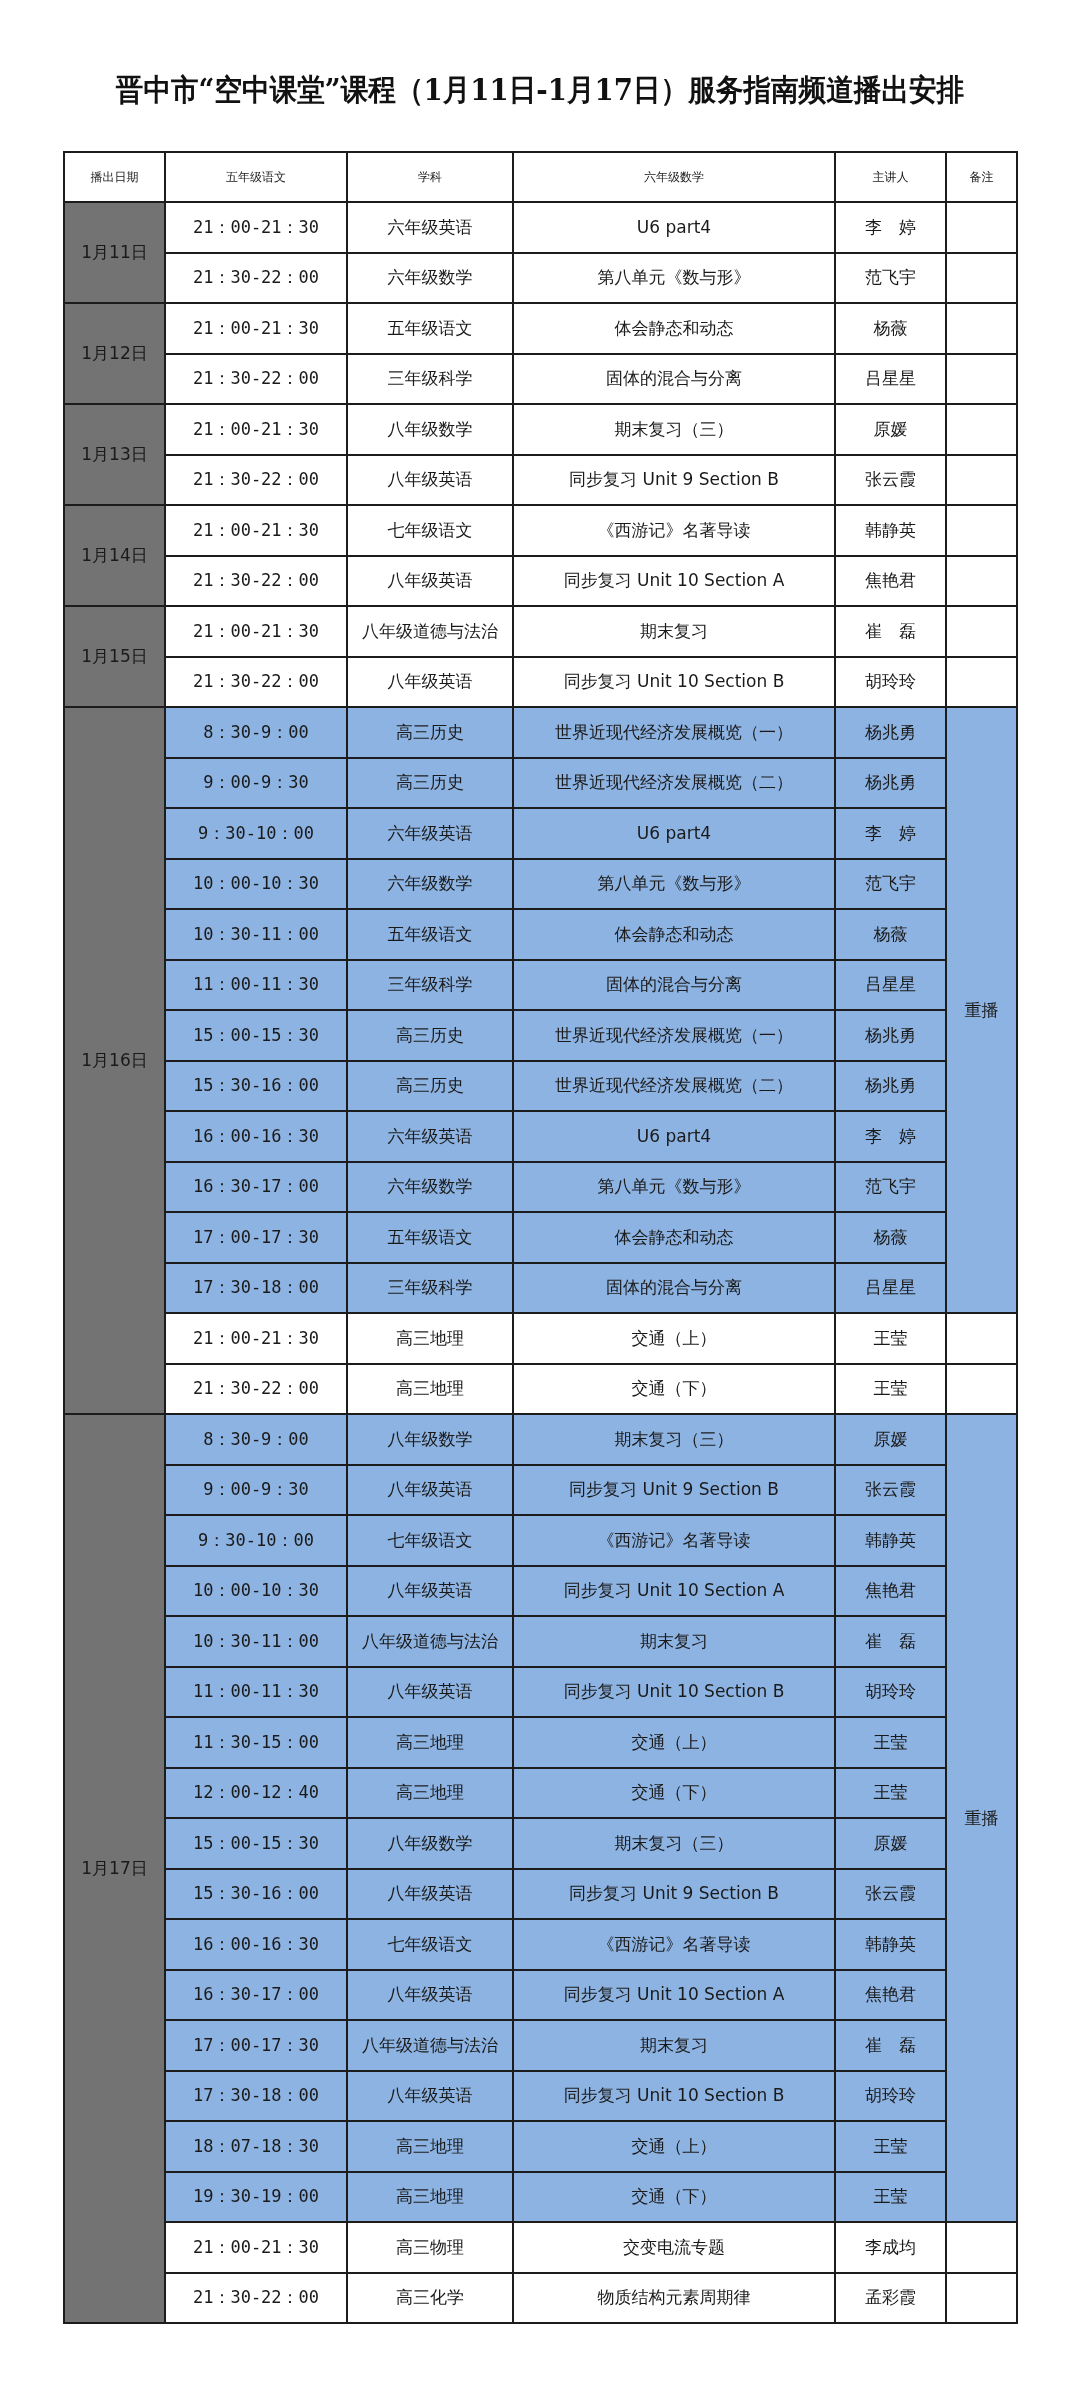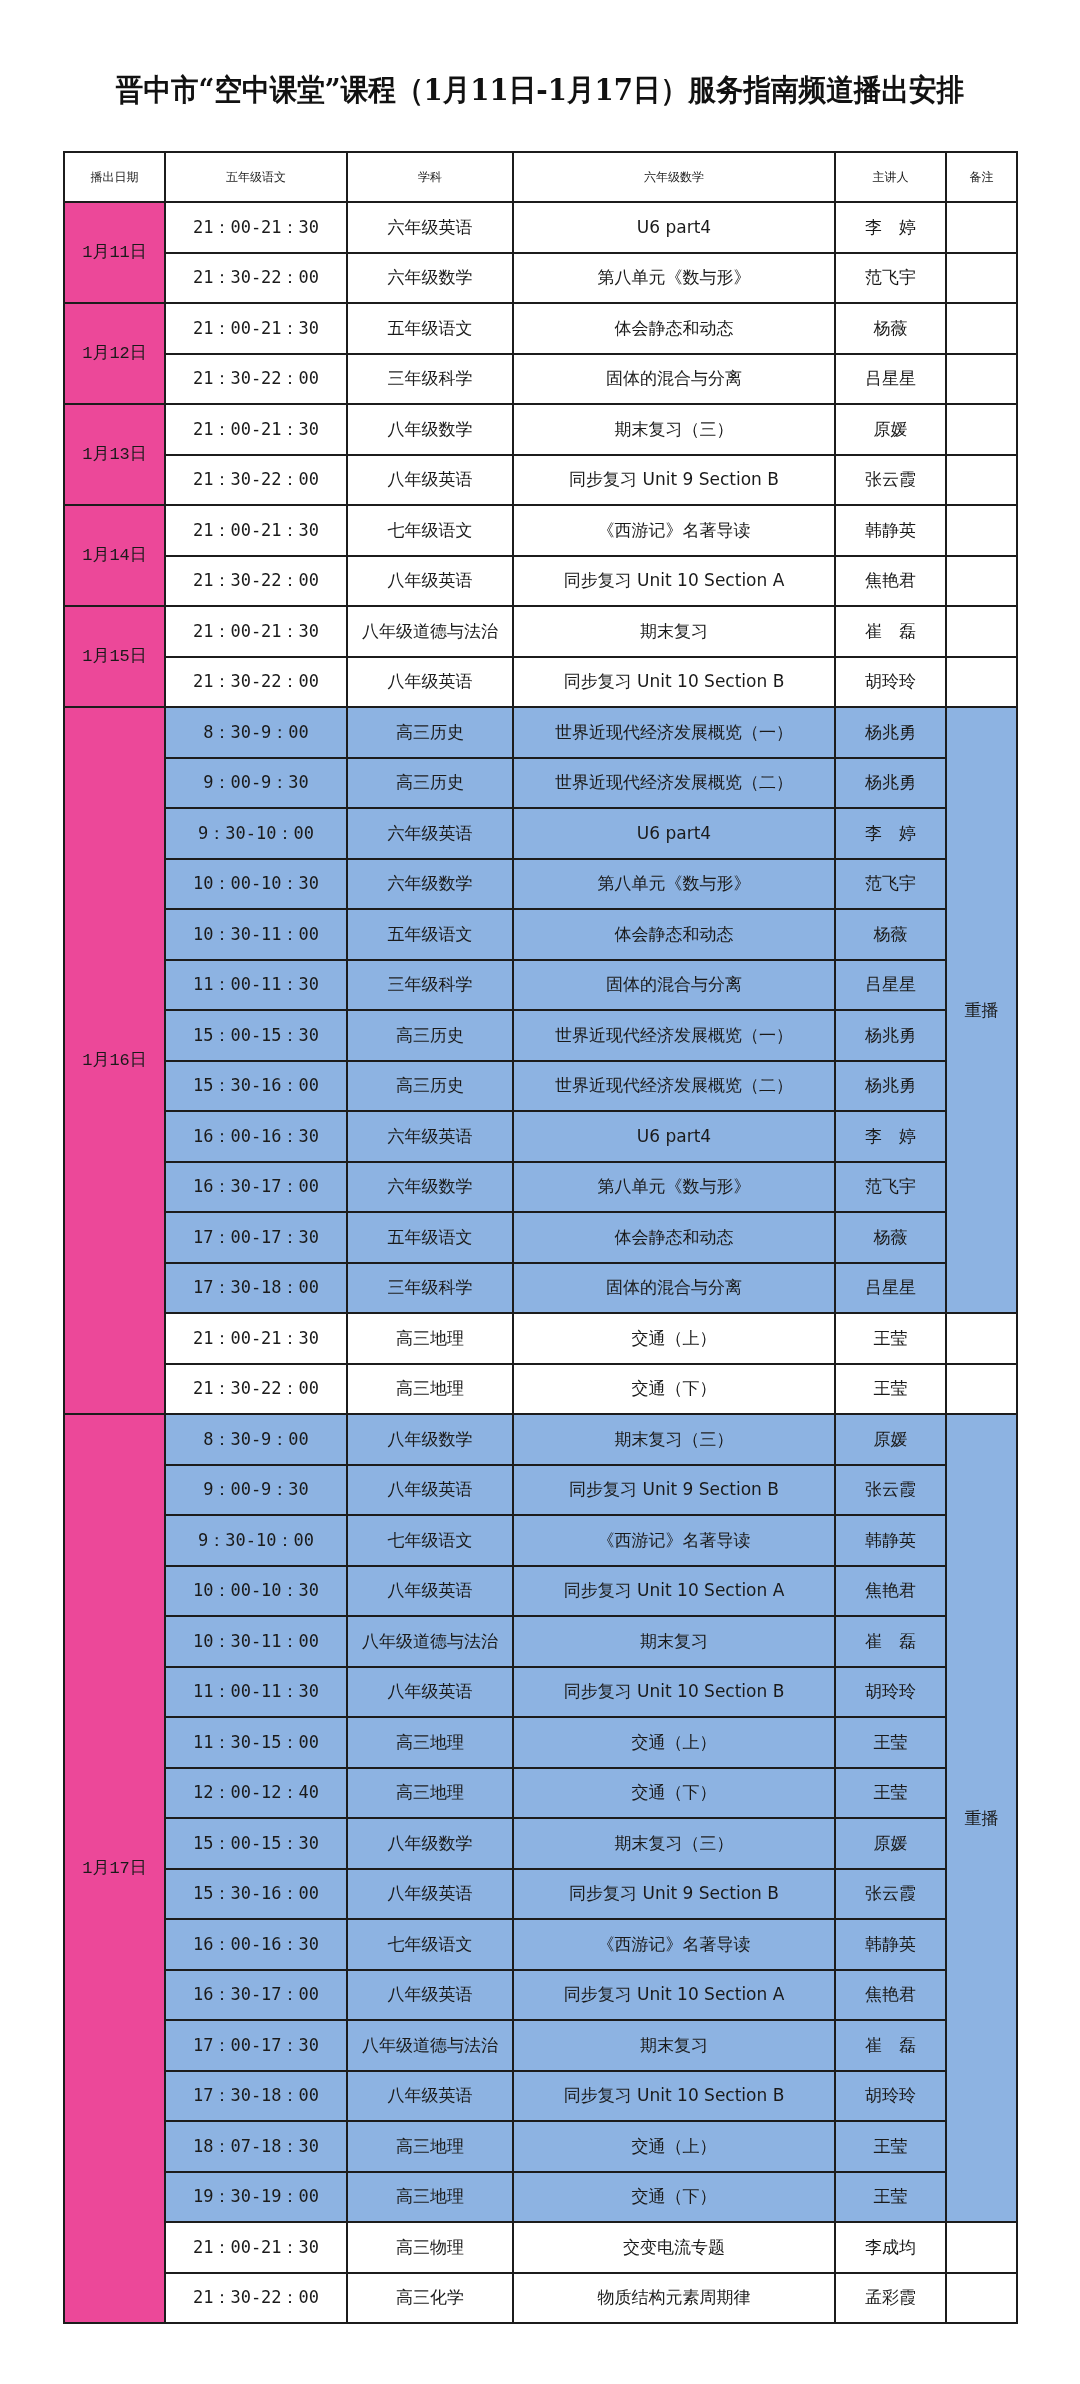--- a/index.html
+++ b/index.html
@@ -9,21 +9,21 @@
            font-family: "DejaVu Serif", "Liberation Serif", serif; font-weight: bold;
            font-size: 30px; letter-spacing: 0px; color: #111; transform: scaleX(0.92); }
   table.sched { position: absolute; left: 63px; top: 151px; width: 953px;
                 border-collapse: collapse; table-layout: fixed; }
   table.sched td, table.sched th { border: 2px solid #1c1c1c; text-align: center;
                 vertical-align: middle; padding: 0; font-size: 17px; font-weight: normal;
                 line-height: 1; white-space: nowrap; overflow: hidden; }
   table.sched th { height: 48px; font-size: 12px; }
   table.sched tr.r td { height: 48.5px; }
   td.blue { background: #8db3e2; }
-  td.date { background: #ec4899; font-family: Liberation Mono, monospace; }
+  td.date { background: #737373; }
   .mono { font-family: "DejaVu Sans Mono", "Liberation Mono", monospace; font-size: 16px; margin-top: 22px; }
 </style>
 </head>
 <body>
 
 <div class="title">晋中市“空中课堂”课程（1月11日-1月17日）服务指南频道播出安排</div>
 
 <table class="sched">
   <colgroup>
     <col style="width:101px">

